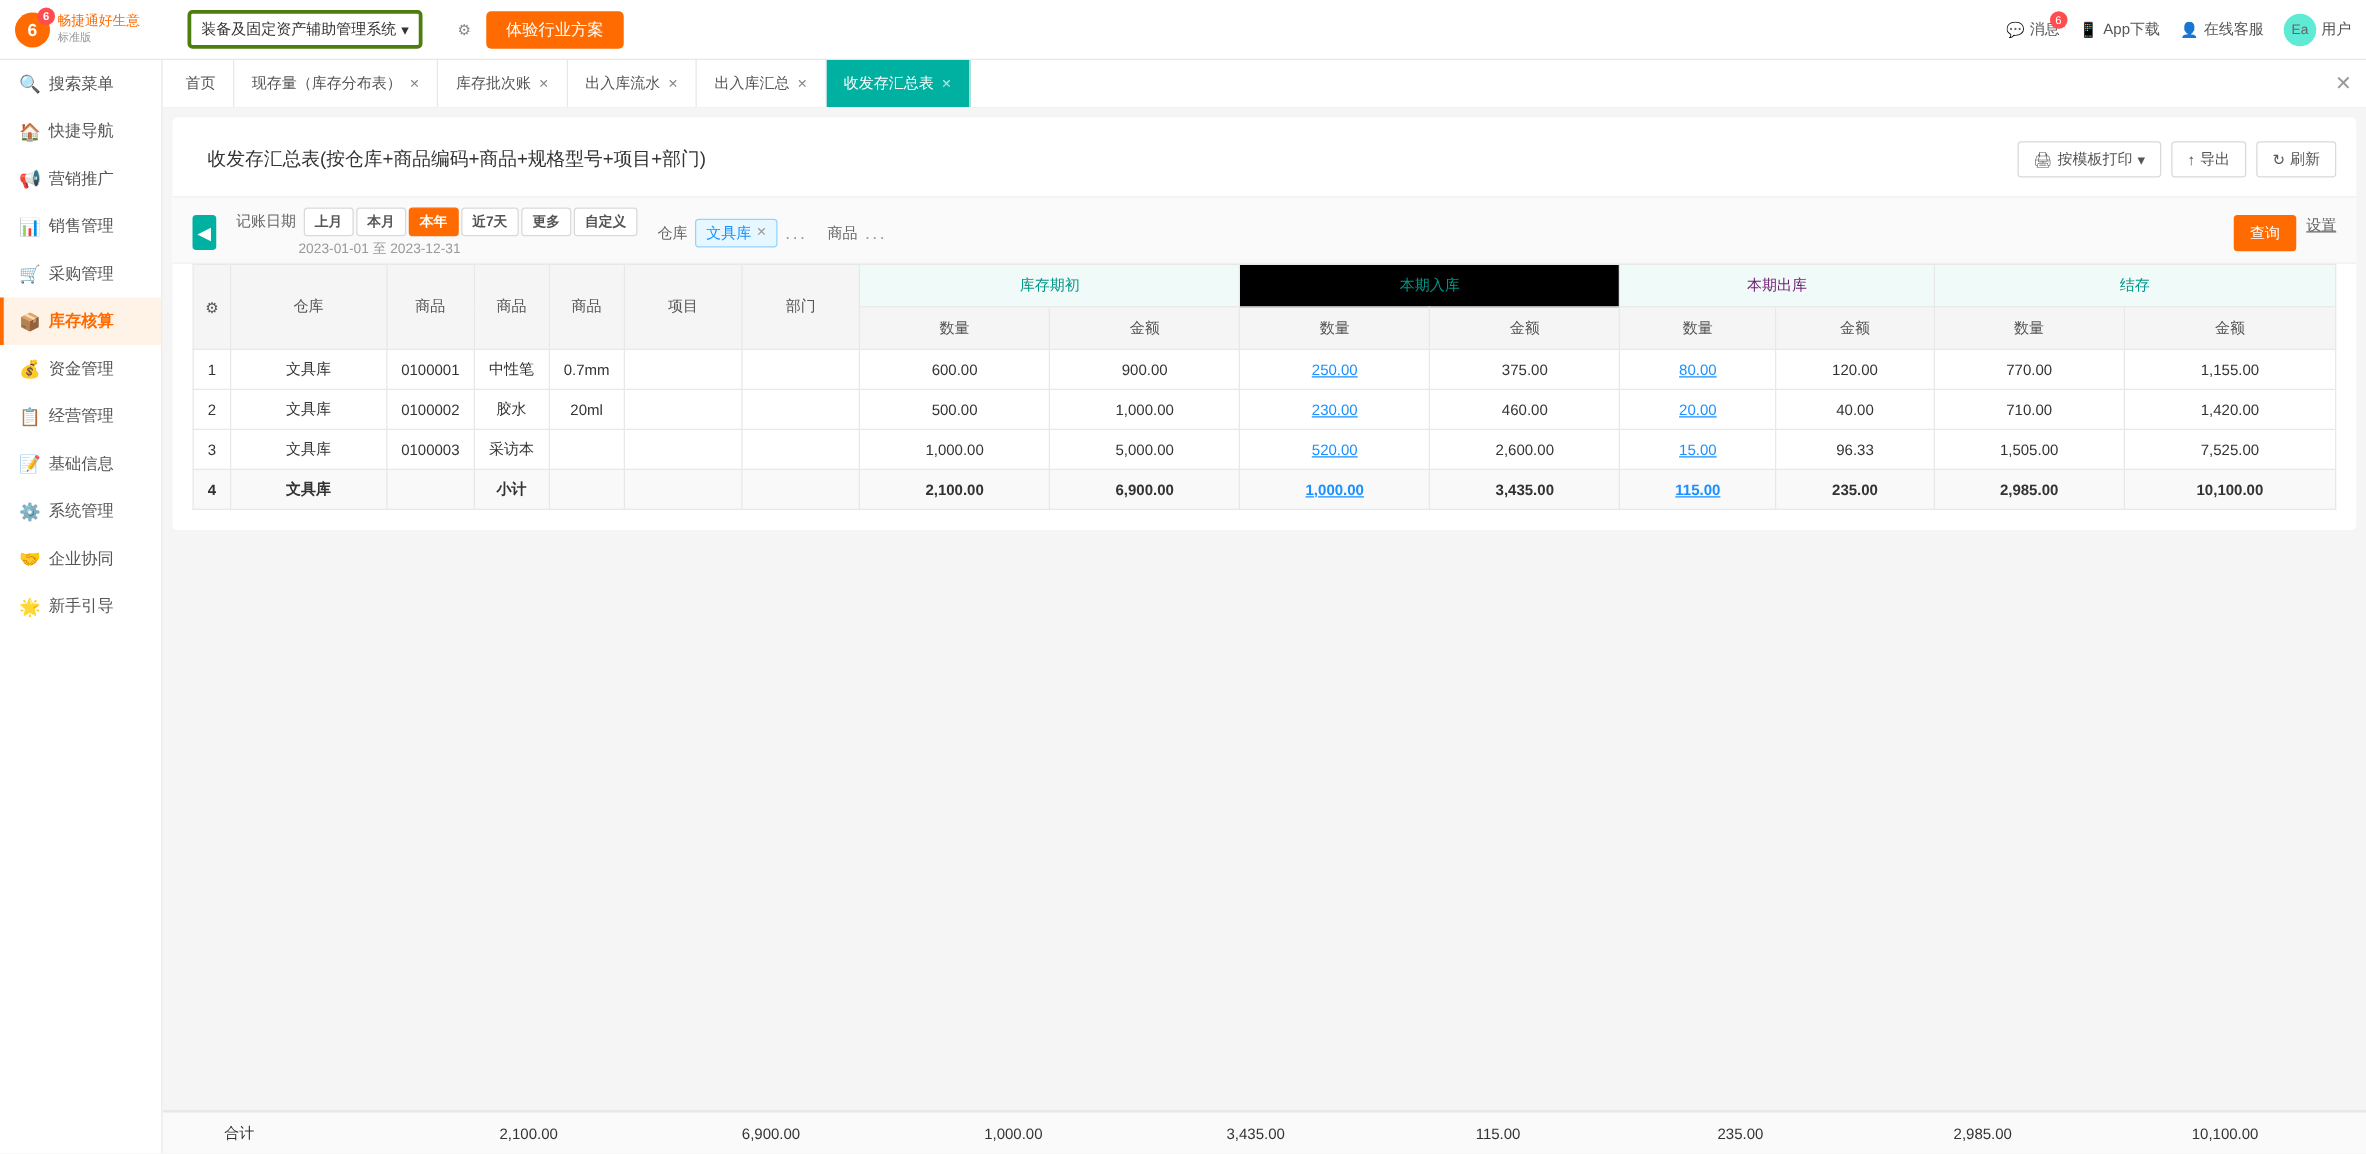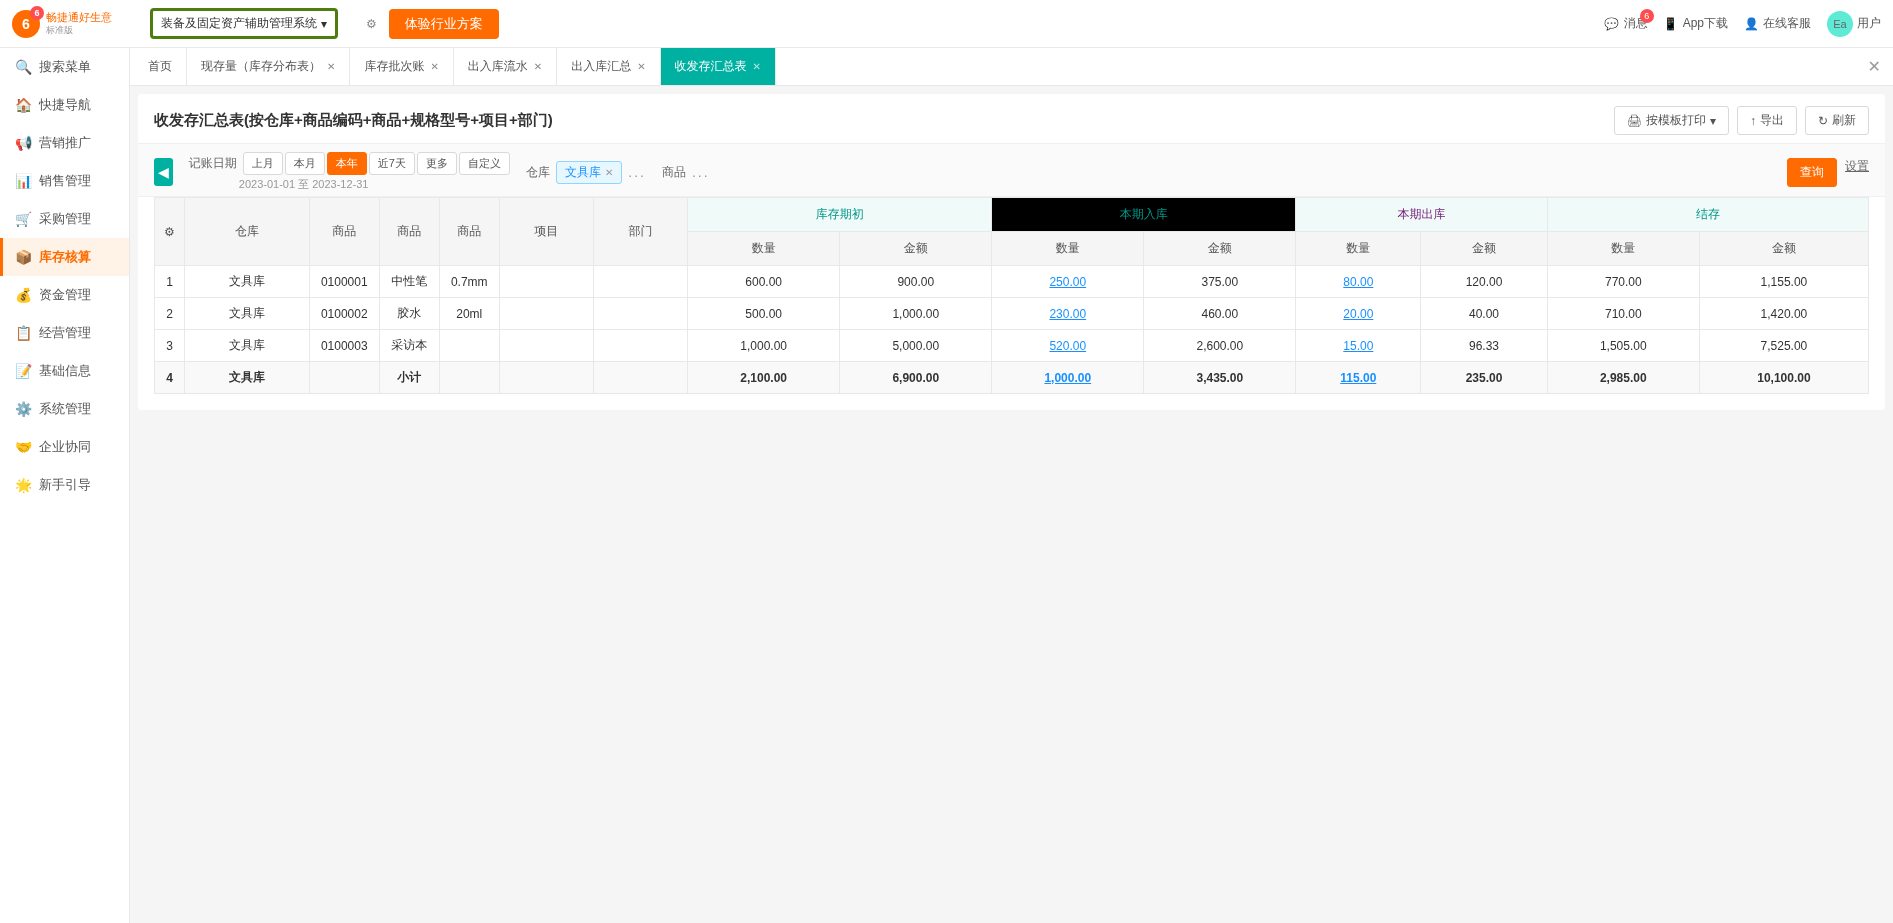--- a/index.html
+++ b/index.html
@@ -35,21 +35,21 @@
     .tab-bar { display: flex; align-items: center; background: #fff; border-bottom: 1px solid #e8e8e8; height: 38px; padding: 0 4px; overflow-x: auto; white-space: nowrap; }
     .tab-item { display: inline-flex; align-items: center; gap: 6px; padding: 0 14px; height: 38px; cursor: pointer; color: #555; font-size: 12px; border-right: 1px solid #e8e8e8; }
     .tab-item.active { background: #00b0a0; color: #fff; }
     .tab-close { font-size: 10px; color: inherit; opacity: 0.7; cursor: pointer; }
     .close-all-btn { margin-left: auto; padding: 4px 8px; color: #999; cursor: pointer; font-size: 16px; }
 
     
     .page-content { flex: 1; overflow-y: auto; background: #f5f5f5; padding: 0; }
     .page-inner { background: #fff; margin: 8px; border-radius: 4px; overflow: hidden; }
     .page-title { font-size: 15px; font-weight: bold; color: #333; margin-bottom: 12px; }
-    .filter-btn { padding: 3px 8px; border: 1px solid #d9d9d9; background: #fff; border-radius: 3px; cursor: pointer; font-size: 11px; color: #555; }
+    .filter-btn { padding: 3px 8px; border: 1px solid #d9d9d9; background: #fff; border-radius: 3px; cursor: pointer; font-size: 11px; color: #555; font-weight: bold; }
     .filter-btn.active { background: #ff6b00; color: #fff; border-color: #ff6b00; }
     .warehouse-tag { display: inline-flex; align-items: center; gap: 4px; background: #e6f7ff; border: 1px solid #91d5ff; border-radius: 3px; padding: 2px 8px; font-size: 12px; color: #1890ff; }
     .tag-close { cursor: pointer; color: #999; font-size: 10px; }
     .more-dots { color: #999; cursor: pointer; font-size: 14px; letter-spacing: 2px; }
     .expand-btn { display: flex; align-items: center; gap: 4px; color: #666; cursor: pointer; font-size: 12px; padding: 4px 8px; border: 1px solid #d9d9d9; border-radius: 3px; background: #fff; }
     .action-btn { display: flex; align-items: center; gap: 4px; padding: 5px 12px; border: 1px solid #d9d9d9; background: #fff; border-radius: 3px; cursor: pointer; font-size: 12px; color: #555; }
     .query-btn { background: #ff6b00; color: #fff; border-color: #ff6b00; }
 
     
     .table-container { overflow-x: auto; padding: 0 16px 16px; }
@@ -189,21 +189,21 @@
         <span>收发存汇总表</span>
         <span class="tab-close">✕</span>
       </div>
       <div class="close-all-btn">✕</div>
     </div>
 
     <div class="page-content">
       <div class="page-inner">
 
         <div style="display:flex; align-items:center; justify-content:space-between; padding: 12px 16px 8px;">
-          <h2 class="page-title" style="font-size:15px;font-weight:bold;color:#333;margin:0;">收发存汇总表(按仓库+商品编码+商品+规格型号+项目+部门)</h2>
+          <h2 class="page-title" style="font-size:15px;font-weight:normal;color:#333;margin:12px;">收发存汇总表(按仓库+商品编码+商品+规格型号+项目+部门)</h2>
           <div style="display:flex;gap:8px;align-items:center;">
             <button class="action-btn">
               <span>🖨</span>
               <span>按模板打印</span>
               <span>▾</span>
             </button>
             <button class="action-btn">
               <span>↑</span>
               <span>导出</span>
             </button>
@@ -351,15 +351,31 @@
                   <td>2,985.00</td>
                   <td>10,100.00</td>
                 </tr>
               </tbody>
           </table>
         </div>
 
       </div>
     </div>
 
+    <div class="table-footer" style="position:sticky;bottom:0;z-index:10;">
+      <div class="footer-label">
+        <span style="display:inline-block;width:30px;"></span>
+        <span>合计</span>
+      </div>
+      <div class="footer-nums">
+        <div class="footer-num">2,100.00</div>
+        <div class="footer-num">6,900.00</div>
+        <div class="footer-num">1,000.00</div>
+        <div class="footer-num">3,435.00</div>
+        <div class="footer-num">115.00</div>
+        <div class="footer-num">235.00</div>
+        <div class="footer-num">2,985.00</div>
+        <div class="footer-num">10,100.00</div>
+      </div>
+    </div>
 
   </div>
 </div>
 
 </body></html>

